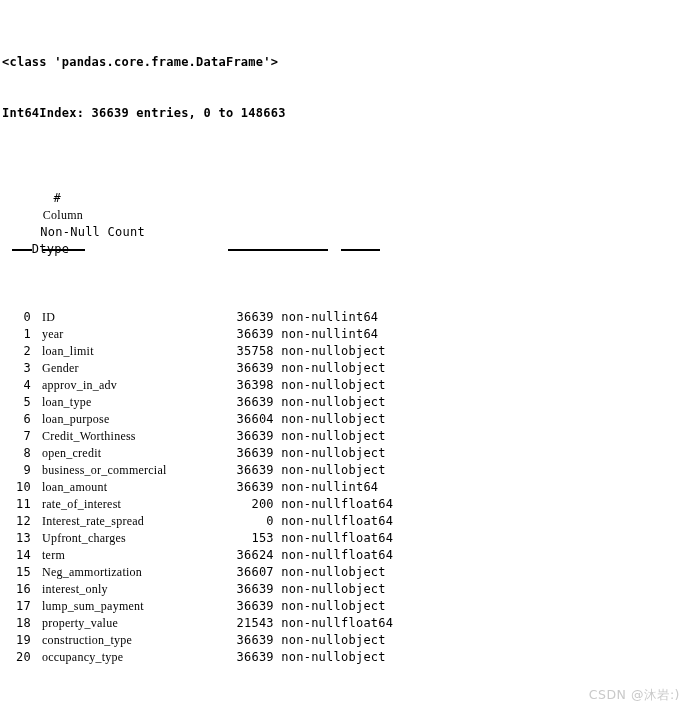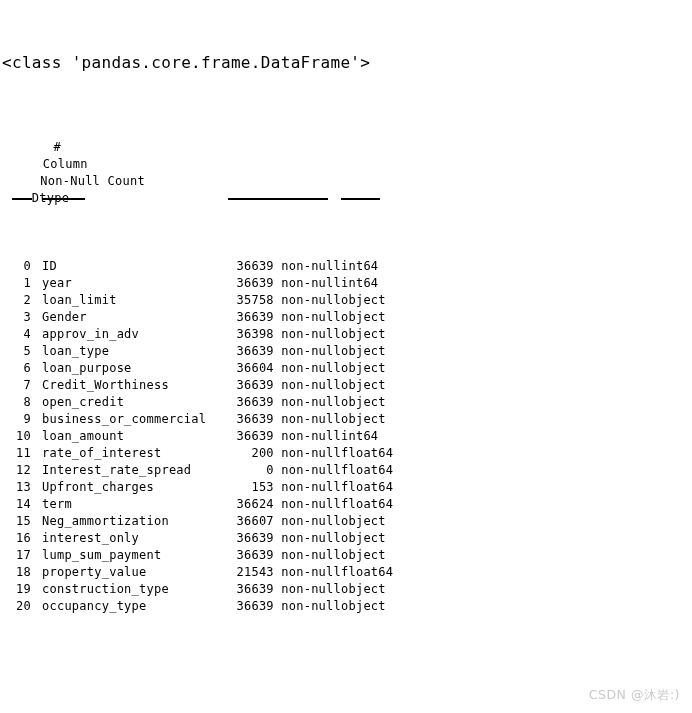--- a/index.html
+++ b/index.html
@@ -25,35 +25,36 @@
     font-size: 12px;
     line-height: 17px;
     white-space: pre;
     -webkit-font-smoothing: none;
   }
 
   .line {
     white-space: pre;
     height: 17px;
     line-height: 17px;
-    font-size: 16px;
+    font-size: 12px;
     letter-spacing: 0.02em;
+    font-weight: bold;
   }
 
   
   .row {
     white-space: pre;
     height: 17px;
     line-height: 17px;
     font-size: 12px;
     letter-spacing: 0.02em;
   }
 
   .f-idx      { display: inline-block; width: 29px;  text-align: right; }
-  .f-name     { display: inline-block; width: 186px; text-align: left;  padding-left: 11px; }
+  .f-name     { display: inline-block; width: 186px; text-align: left;  padding-left: 11px; font-family: Liberation Serif, serif; }
   .f-count    { display: inline-block; width: 113px; text-align: right;  }
   .f-dtype    { display: inline-block; text-align: left; }
 
   
   .rule-row {
     height: 17px;
     line-height: 17px;
     position: relative;
   }
   .rule {
@@ -79,20 +80,21 @@
     user-select: none;
     margin-left: 44px;
   }
 </style>
 </head>
 <body>
 
 <div id="console">
 
   <div class="line">&lt;class 'pandas.core.frame.DataFrame'&gt;</div>
+  <div class="line">Int64Index: 36639 entries, 0 to 148663</div>
 
   <div class="row">
     <span class="f-idx">#</span>
     <span class="f-name">Column</span>
     <span class="f-count">Non-Null Count</span>
     <span class="f-dtype">Dtype</span>
   </div>
 
   <div class="rule-row">
     <span class="rule r1"></span>

